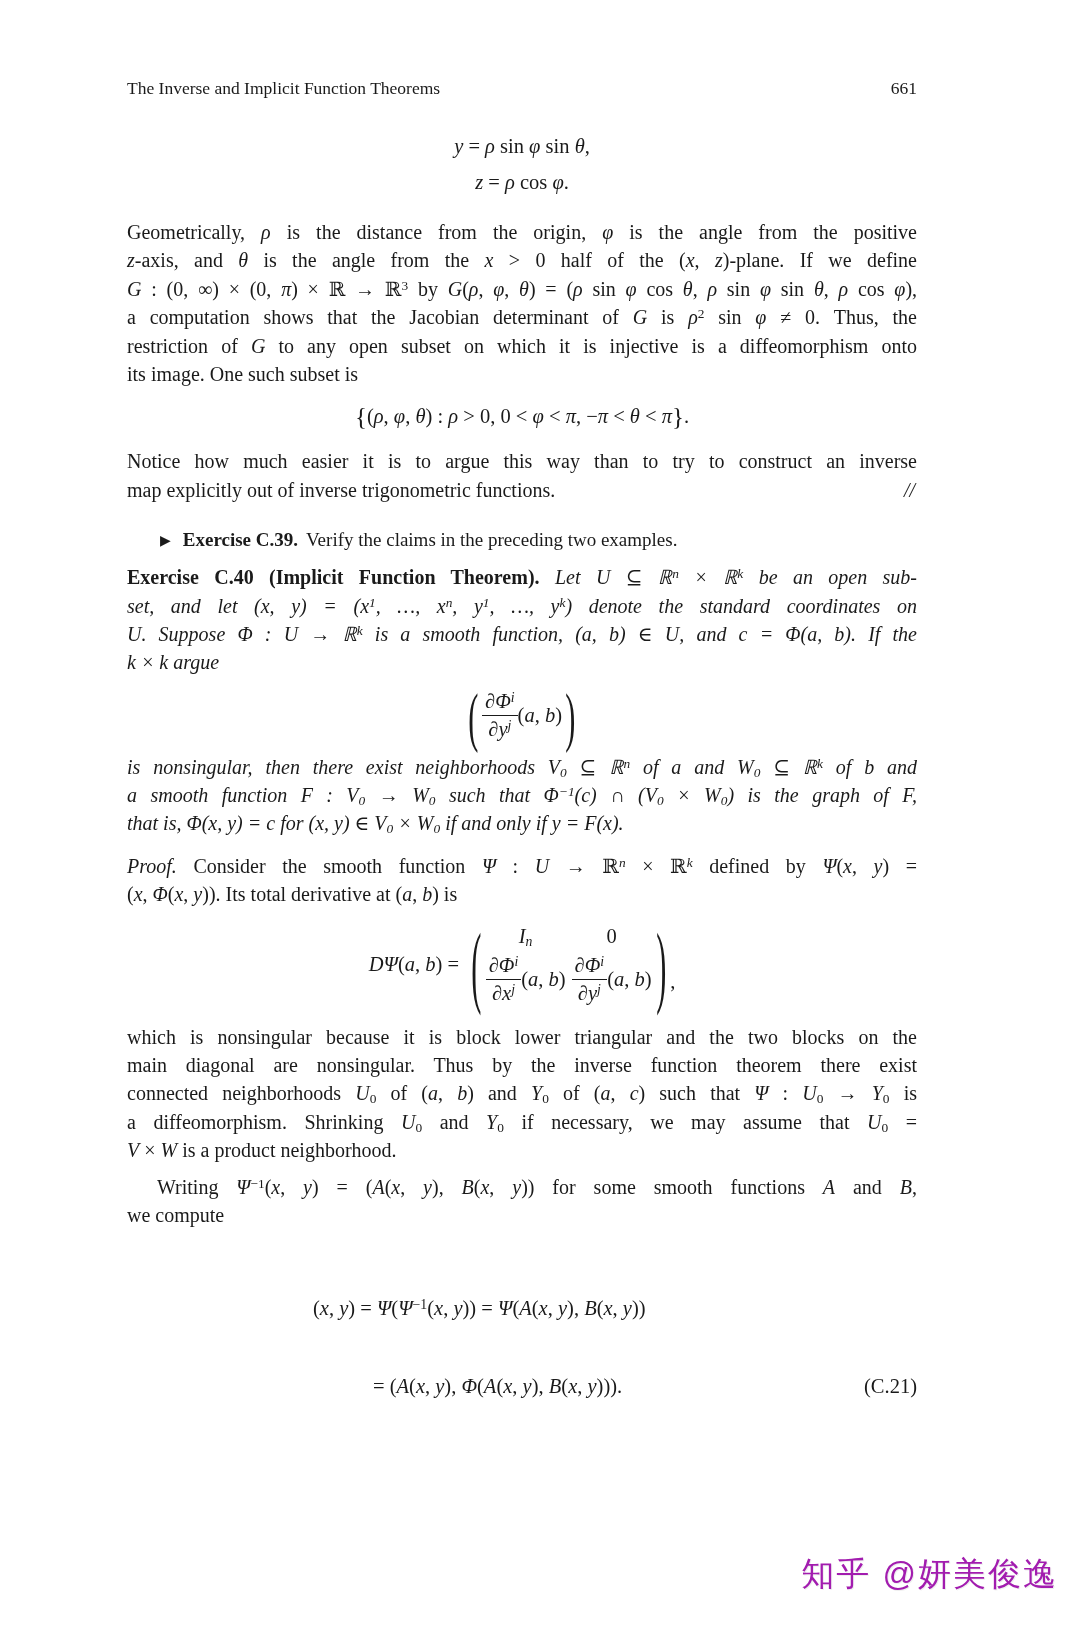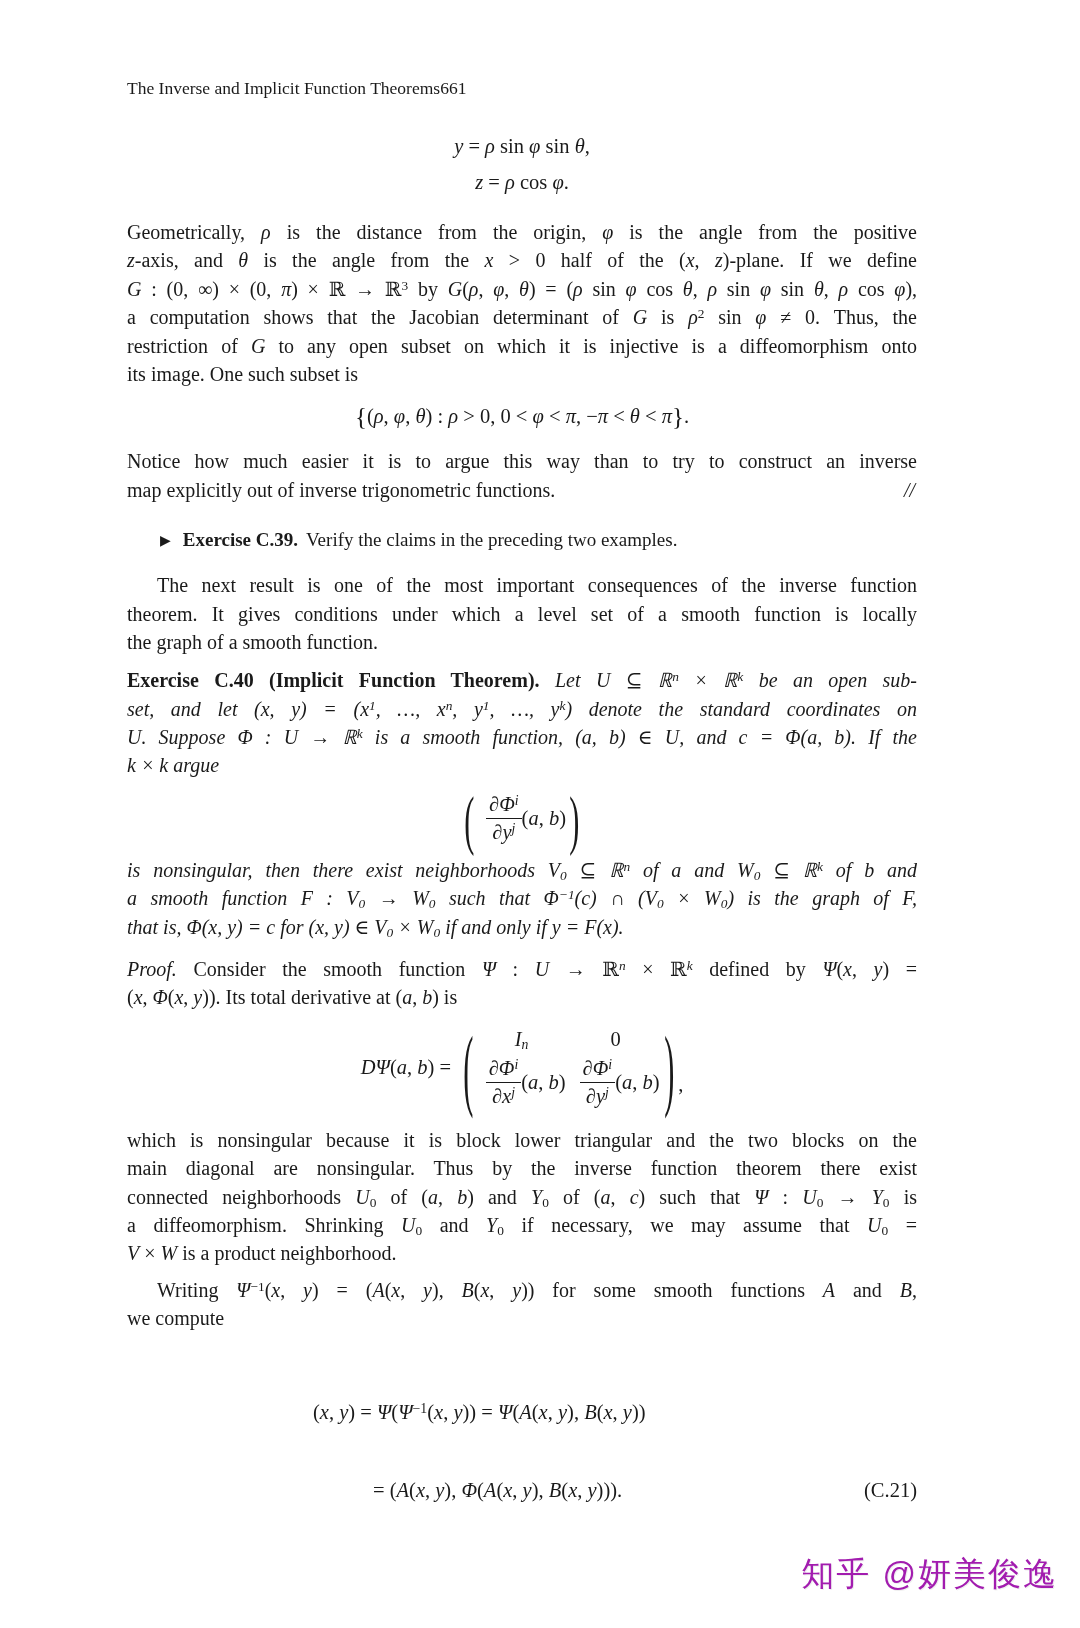--- a/index.html
+++ b/index.html
@@ -4,21 +4,21 @@
 <style>
   html,body { margin:0; padding:0; background:#e9e9e9; }
   .page {
     position:relative; width:1080px; height:1628px; margin:0 auto;
     background:#ffffff; color:#1a1a1a;
     font-family:"Liberation Serif","DejaVu Serif",serif;
     overflow:hidden;
   }
   .content { position:absolute; left:127px; top:0; width:790px; }
 
-  .header { display:flex; justify-content:flex-start; margin-top:78px;
+  .header { display:flex; justify-content:space-between; margin-top:78px;
             font-size:17.5px; line-height:20px; }
 
   .disp { text-align:center; font-size:20.5px; line-height:28px; }
   .eq-y { margin-top:34px; }
   .eq-z { margin-top:8px; }
   .set-disp { margin-top:14px; font-size:20.5px; }
   .bb { font-size:25px; vertical-align:-2px; }
 
   .para { font-size:20px; }
   .para .line { position:relative; height:28.4px; line-height:28.4px;
@@ -45,21 +45,21 @@
   sub { vertical-align:-0.25em; }
 
   .mat1 { margin-top:2px; height:74px; display:flex; justify-content:center;
           align-items:center; font-size:20.5px; }
   .dpsi { margin-top:6px; height:100px; display:flex; justify-content:center;
           align-items:center; font-size:20.5px; }
   .bigp { display:inline-block; font-size:32px; font-weight:400; line-height:1;
           font-family:"Liberation Serif",serif; }
   .p1 { transform:scaleY(2.05) scaleX(0.95); margin:0 3px; }
   .p2 { transform:scaleY(2.85) scaleX(0.95); margin:0 4px; }
-  .frac { display:inline-block; text-align:center; vertical-align:middle;margin-left:8px; }
+  .frac { display:inline-block; text-align:center; vertical-align:middle; }
   .fnum { display:block; padding:0 3px 2px; }
   .fden { display:block; border-top:1.6px solid #1a1a1a; padding:2px 3px 0; }
   .mcell .margs { vertical-align:middle; }
   .mgrid { display:inline-grid; grid-template-columns:auto auto; column-gap:34px;
            row-gap:2px; justify-items:center; align-items:center;gap:6px; }
   .dpsi-lhs { margin-right:8px; }
   .trail { align-self:flex-end; padding-bottom:22px; }
 
   .eqc { position:relative; font-size:20.5px; line-height:30px; }
   .eqc-1 { margin-top:64px; }
@@ -102,25 +102,20 @@
 
     <div class="para p-notice">
         <div class="line">Notice how much easier it is to argue this way than to try to construct an inverse</div>
         <div class="line last">map explicitly out of inverse trigonometric functions.<span class="qed">//</span></div>
       </div>
 
     <div class="exercise">
       <span class="ex-marker">▶</span><span class="ex-label">Exercise C.39.</span><span>Verify the claims in the preceding two examples.</span>
     </div>
 
-    <div class="para p-next">
-        <div class="line">  The next result is one of the most important consequences of the inverse function</div>
-        <div class="line">theorem. It gives conditions under which a level set of a smooth function is locally</div>
-        <div class="line last">the graph of a smooth function.</div>
-      </div>
 
     <div class="para thm">
         <div class="line"><b>Exercise C.40 (Implicit Function Theorem).</b> <i>Let U ⊆ ℝ<sup>n</sup> × ℝ<sup>k</sup> be an open sub-</i></div>
         <div class="line"><i>set, and let (x, y) = (x<sup>1</sup>, …, x<sup>n</sup>, y<sup>1</sup>, …, y<sup>k</sup>) denote the standard coordinates on</i></div>
         <div class="line"><i>U. Suppose Φ : U → ℝ<sup>k</sup> is a smooth function, (a, b) ∈ U, and c = Φ(a, b). If the</i></div>
         <div class="line last"><i>k × k argue</i></div>
       </div>
 
     <div class="mat1">
       <span class="bigp p1">(</span>

